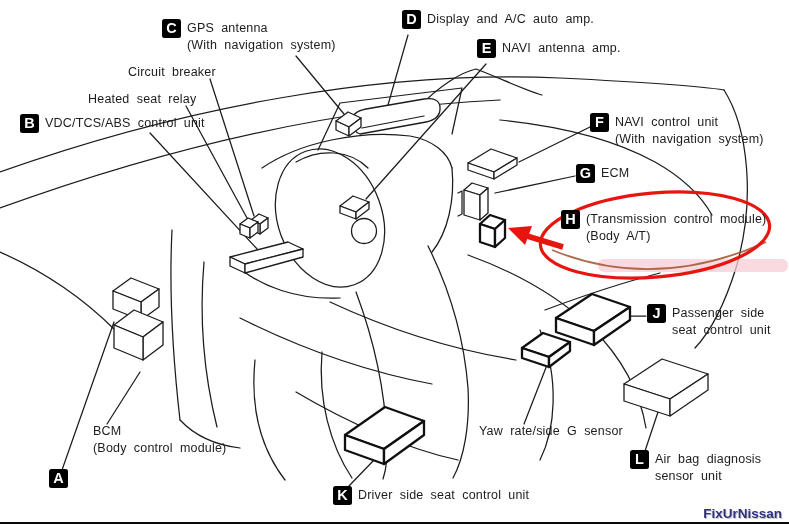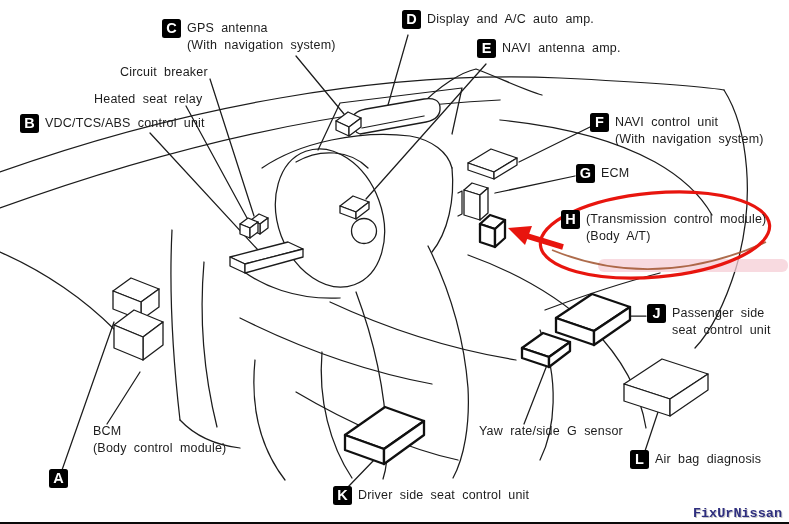--- a/index.html
+++ b/index.html
@@ -9,21 +9,21 @@
   .ln{fill:none;stroke:#1c1c1c;stroke-width:1.25;stroke-linecap:round;stroke-linejoin:round;}
   .box{fill:#ffffff;stroke:#1c1c1c;stroke-width:1.3;stroke-linejoin:round;}
   .boxb{fill:#ffffff;stroke:#101010;stroke-width:2.3;stroke-linejoin:round;}
   .label{position:absolute;display:flex;gap:6px;align-items:flex-start;white-space:nowrap;
          color:#1c1c1c;font-size:12.5px;letter-spacing:.2px;word-spacing:3.5px;line-height:16.5px;}
   .badge{width:19px;height:19px;background:#000;color:#fff;font-weight:bold;font-size:14.5px;
          display:flex;align-items:center;justify-content:center;border-radius:2.5px;
          flex:0 0 auto;margin-top:-1px;letter-spacing:0;word-spacing:0;}
   .txt{display:flex;flex-direction:column;}
   .watermark{position:absolute;right:7px;bottom:3px;font-weight:bold;font-size:13.5px;
-         color:var(--wm,#2f2f7f);text-shadow:1px 1px 0 #c9c9c9;font-family:Liberation Mono, monospace;}
+         color:var(--wm,#2f2f7f);text-shadow:1px 1px 0 #c9c9c9;}
   .bottom-edge{position:absolute;left:0;bottom:0;width:789px;height:2px;background:#0a0a0a;}
 </style>
 </head>
 <body>
 
 <div class="stage">
 
   <svg class="art" width="789" height="524" viewBox="0 0 789 524">
 
     <g>
@@ -173,27 +173,27 @@
       </span>
   </div>
 
   <div class="label" style="left:477px;top:40px">
     <span class="badge">E</span>
     <span class="txt">
         <span>NAVI antenna amp.</span>
       </span>
   </div>
 
-  <div class="label" style="left:120px;top:64px">
+  <div class="label" style="left:128px;top:64px">
     <span class="txt">
         <span>Circuit breaker</span>
       </span>
   </div>
 
-  <div class="label" style="left:94px;top:91px">
+  <div class="label" style="left:88px;top:91px">
     <span class="txt">
         <span>Heated seat relay</span>
       </span>
   </div>
 
   <div class="label" style="left:20px;top:115px">
     <span class="badge">B</span>
     <span class="txt">
         <span>VDC/TCS/ABS control unit</span>
       </span>
@@ -233,20 +233,21 @@
   <div class="label" style="left:479px;top:423px">
     <span class="txt">
         <span>Yaw rate/side G sensor</span>
       </span>
   </div>
 
   <div class="label" style="left:630px;top:451px">
     <span class="badge">L</span>
     <span class="txt">
       <span>Air bag diagnosis</span>
+      <span>sensor unit</span>
     </span>
   </div>
 
   <div class="label" style="left:93px;top:423px">
     <span class="txt">
       <span>BCM</span>
       <span>(Body control module)</span>
     </span>
   </div>
 

